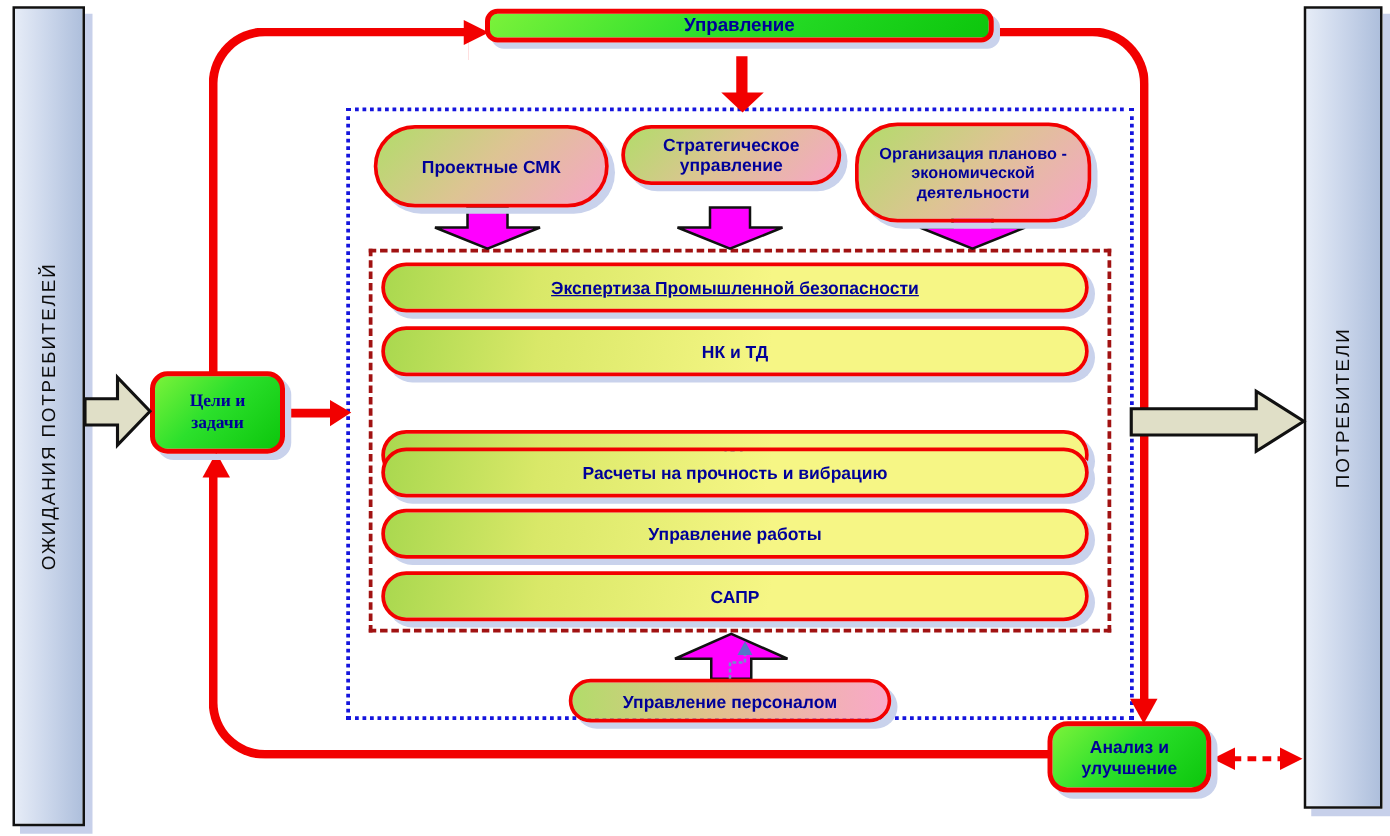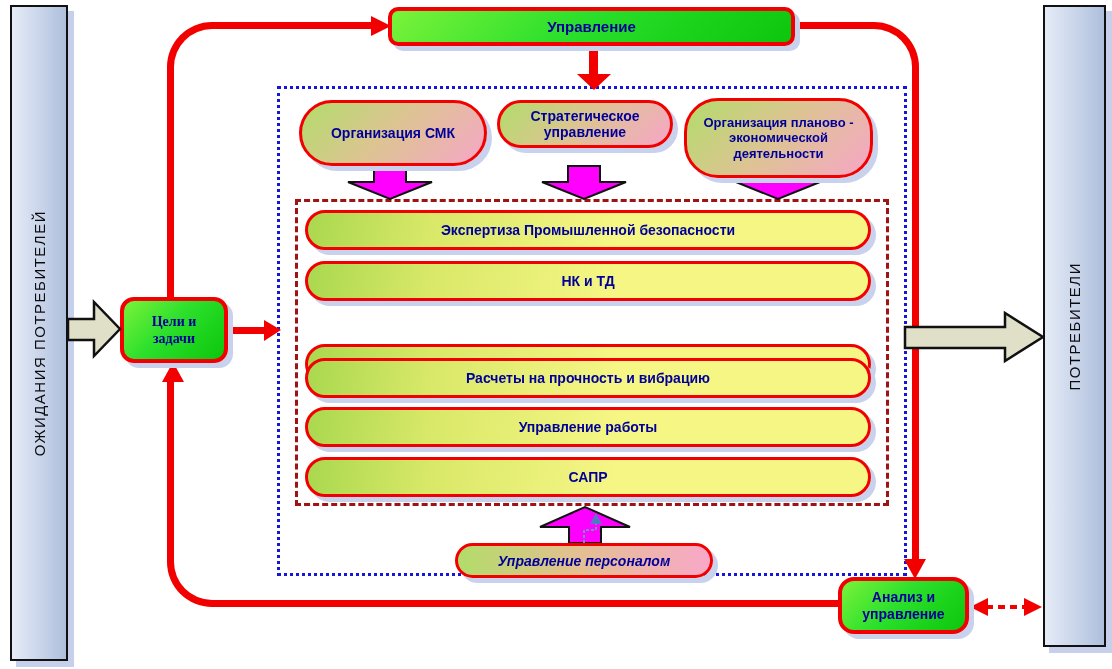--- a/index.html
+++ b/index.html
@@ -38,43 +38,42 @@
   .node{
     position:absolute;box-sizing:border-box;z-index:4;
     display:flex;align-items:center;justify-content:center;text-align:center;
     color:#000099;font-weight:bold;
     box-shadow:5px 5px 0 #c9d2ec;
   }
   .green-node{
     border:4px solid #f20000;
     background:linear-gradient(135deg,#7bf23a 0%,#2ce02c 45%,#0cc60c 100%);
   }
-  .box-top{left:388px;top:7px;width:407px;height:39px;border-radius:10px;font-size:15px;}
+  .box-top{left:388px;top:7px;width:407px;height:27px;border-radius:10px;font-size:15px;}
   .box-goals{left:120px;top:297px;width:108px;height:66px;border-radius:14px;font-size:14px;padding:0 14px;line-height:17px;font-family:Liberation Serif, serif;}
   .box-analysis{left:838px;top:577px;width:131px;height:57px;border-radius:16px;font-size:14px;padding:0 16px;line-height:17px;}
   .bubble{
     border:3.5px solid #f20000;border-radius:34px;
     background:linear-gradient(135deg,#b2dc6a 0%,#ddc493 48%,#f6a6c6 100%);
     font-size:14px;line-height:16px;padding:2px 8px;
   }
   .bubble-1{left:299px;top:100px;width:188px;height:66px;}
   .bubble-2{left:497px;top:100px;width:176px;height:48px;}
   .bubble-3{left:684px;top:98px;width:189px;height:80px;font-size:13px;line-height:15.5px;justify-content:center;}
   .pbar{
     border:3px solid #f20000;border-radius:21px;
     background:linear-gradient(100deg,#a9d84f 0%,#d9e868 22%,#f6f685 55%,#f6f685 100%);
     left:305px;width:566px;height:40px;font-size:14px;
   }
-  .pbar-1{top:210px;} .pbar-2{top:261px;} .pbar-3{top:309px;margin-top:35px;}
+  .pbar-1{top:210px;text-decoration:underline;} .pbar-2{top:261px;} .pbar-3{top:309px;margin-top:35px;}
   .pbar-4{top:358px;align-items:center;} .pbar-5{top:407px;} .pbar-6{top:457px;}
   .box-personnel{
     left:455px;top:543px;width:258px;height:35px;border-radius:18px;
     border:3.5px solid #f20000;font-size:14px;
     background:linear-gradient(90deg,#b2dc6a 0%,#e2c18e 45%,#f9a8c8 100%);
-    font-style:italic;
   }
   
   .svg-back{position:absolute;left:0;top:0;z-index:3;pointer-events:none;}
   .svg-front{position:absolute;left:0;top:0;z-index:6;pointer-events:none;}
 </style>
 </head>
 <body>
 
 <div class="canvas">
 
@@ -118,21 +117,21 @@
   </div>
   <div class="vbar vbar-right">
     <span class="vtext">ПОТРЕБИТЕЛИ</span>
   </div>
 
   <div class="node green-node box-top">
     <span>Управление</span>
   </div>
 
   <div class="node bubble bubble-1">
-    <span>Организация СМК</span>
+    <span>Проектные СМК</span>
   </div>
   <div class="node bubble bubble-2">
     <span>Стратегическое управление</span>
   </div>
   <div class="node bubble bubble-3">
     <span>Организация планово - экономической деятельности</span>
   </div>
 
   <div class="node pbar pbar-1">
     <span>Экспертиза Промышленной безопасности</span>
@@ -155,21 +154,21 @@
 
   <div class="node box-personnel">
     <span>Управление персоналом</span>
   </div>
 
   <div class="node green-node box-goals">
     <span>Цели и задачи</span>
   </div>
 
   <div class="node green-node box-analysis">
-    <span>Анализ и управление</span>
+    <span>Анализ и улучшение</span>
   </div>
 
   <svg class="svg-front" width="1112" height="669" viewBox="0 0 1112 669">
     <polygon points="68,319 94,319 94,302 120,329 94,356 94,340 68,340" fill="#e0dfc7" stroke="#111" stroke-width="2.5"></polygon>
     <polygon points="905,327 1005,327 1005,313 1043,337 1005,361 1005,348 905,348" fill="#e0dfc7" stroke="#111" stroke-width="2.5"></polygon>
   </svg>
 
 </div>
 
 </body></html>

